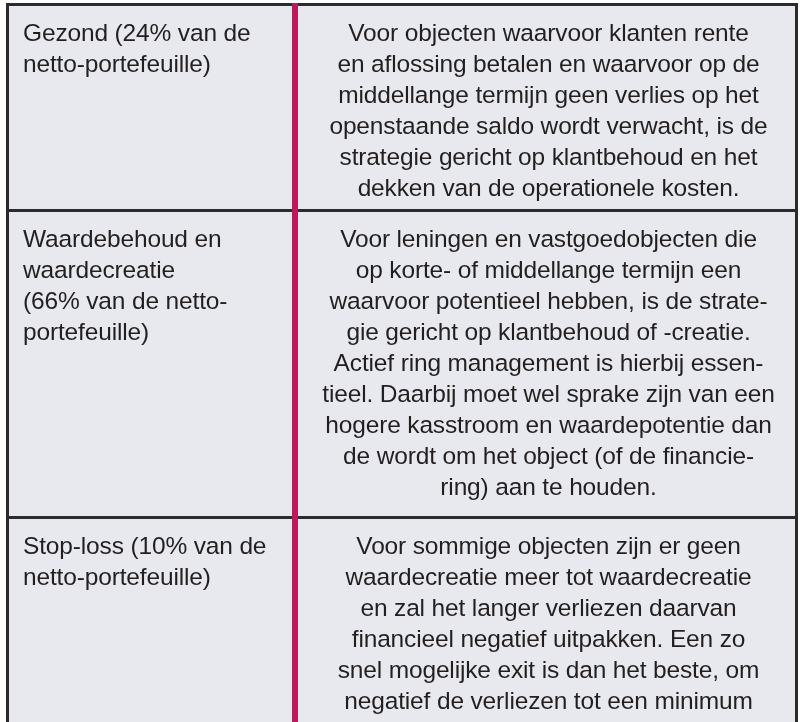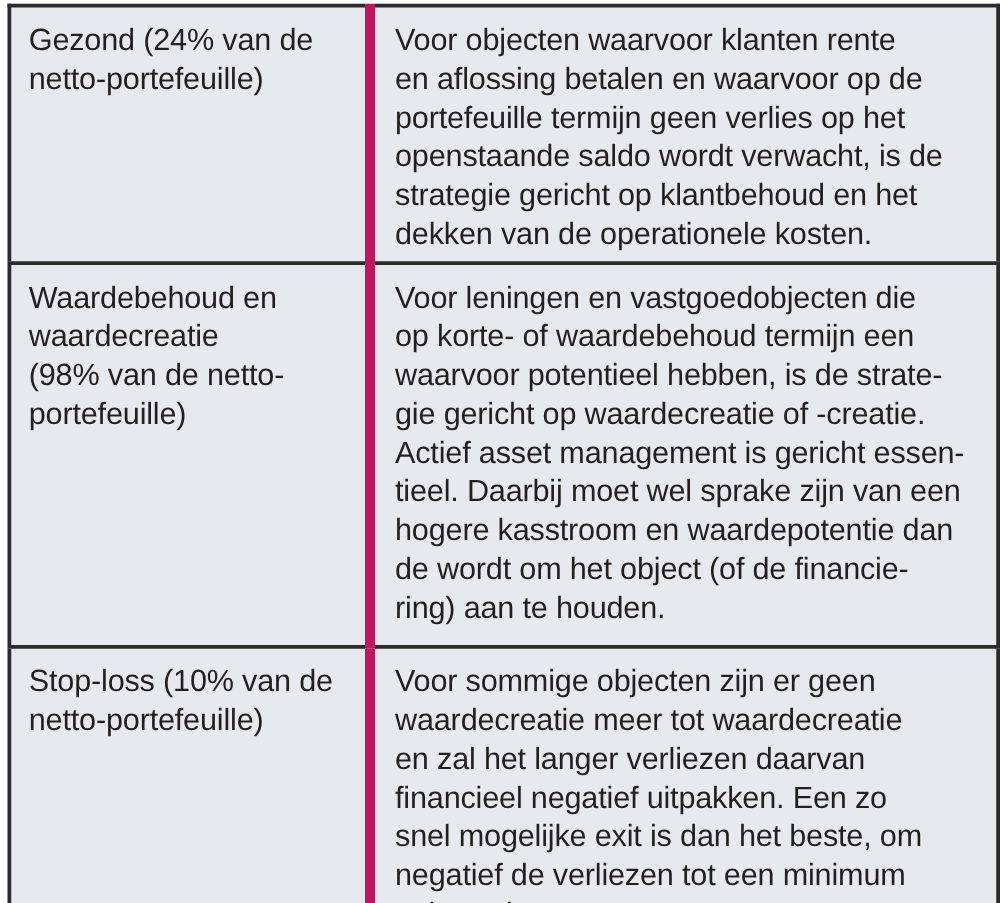--- a/index.html
+++ b/index.html
@@ -37,41 +37,42 @@
     margin-top: 37px;
   }
 
   #strategy-table td {
     background: #e8e9ee;
     padding: 0;
   }
 
   td.col-label {
     width: 283px;
-    border-right: 8px solid #be185d;
+    border-right: 6px solid #be185d;
   }
 
   td.col-desc {
     width: 497px;
   }
 
   .cell-inner {
     color: #231f20;
     font-size: 24.5px;
     line-height: 31px;
     letter-spacing: -0.15px;
     -webkit-font-smoothing: antialiased;
   }
 
   td.col-label .cell-inner {
     padding: 11px 14px 14px 14px;
   }
 
   td.col-desc .cell-inner {
     padding: 11px 12px 14px 16px;
+    text-align: center;
   }
 
   .cell-line {
     display: block;
     white-space: pre;
   }
 
   
   tr[data-name="row-gezond"] td .cell-inner { padding-bottom: 6px; }
   tr[data-name="row-gezond"] td.col-label .cell-inner { padding-bottom: 6px; }
@@ -91,44 +92,44 @@
       <td class="col-label" data-name="row-gezond-label-cell">
         <div class="cell-inner" data-name="row-gezond-label-text">
           <span class="cell-line" data-name="text-line">Gezond (24% van de</span>
           <span class="cell-line" data-name="text-line">netto-portefeuille)</span>
         </div>
       </td>
       <td class="col-desc" data-name="row-gezond-description-cell">
         <div class="cell-inner" data-name="row-gezond-description-text">
           <span class="cell-line" data-name="text-line">Voor objecten waarvoor klanten rente</span>
           <span class="cell-line" data-name="text-line">en aflossing betalen en waarvoor op de</span>
-          <span class="cell-line" data-name="text-line">portefeuille termijn geen verlies op het</span>
+          <span class="cell-line" data-name="text-line">middellange termijn geen verlies op het</span>
           <span class="cell-line" data-name="text-line">openstaande saldo wordt verwacht, is de</span>
           <span class="cell-line" data-name="text-line">strategie gericht op klantbehoud en het</span>
           <span class="cell-line" data-name="text-line">dekken van de operationele kosten.</span>
         </div>
       </td>
     </tr>
 
     <tr data-name="row-waardebehoud">
       <td class="col-label" data-name="row-waardebehoud-label-cell">
         <div class="cell-inner" data-name="row-waardebehoud-label-text">
           <span class="cell-line" data-name="text-line">Waardebehoud en</span>
           <span class="cell-line" data-name="text-line">waardecreatie</span>
-          <span class="cell-line" data-name="text-line">(98% van de netto-</span>
+          <span class="cell-line" data-name="text-line">(66% van de netto-</span>
           <span class="cell-line" data-name="text-line">portefeuille)</span>
         </div>
       </td>
       <td class="col-desc" data-name="row-waardebehoud-description-cell">
         <div class="cell-inner" data-name="row-waardebehoud-description-text">
           <span class="cell-line" data-name="text-line">Voor leningen en vastgoedobjecten die</span>
-          <span class="cell-line" data-name="text-line">op korte- of waardebehoud termijn een</span>
+          <span class="cell-line" data-name="text-line">op korte- of middellange termijn een</span>
           <span class="cell-line" data-name="text-line">waarvoor potentieel hebben, is de strate-</span>
-          <span class="cell-line" data-name="text-line">gie gericht op waardecreatie of -creatie.</span>
-          <span class="cell-line" data-name="text-line">Actief asset management is gericht essen-</span>
+          <span class="cell-line" data-name="text-line">gie gericht op klantbehoud of -creatie.</span>
+          <span class="cell-line" data-name="text-line">Actief ring management is hierbij essen-</span>
           <span class="cell-line" data-name="text-line">tieel. Daarbij moet wel sprake zijn van een</span>
           <span class="cell-line" data-name="text-line">hogere kasstroom en waardepotentie dan</span>
           <span class="cell-line" data-name="text-line">de wordt om het object (of de financie-</span>
           <span class="cell-line" data-name="text-line">ring) aan te houden.</span>
         </div>
       </td>
     </tr>
 
     <tr data-name="row-stoploss">
       <td class="col-label" data-name="row-stoploss-label-cell">

